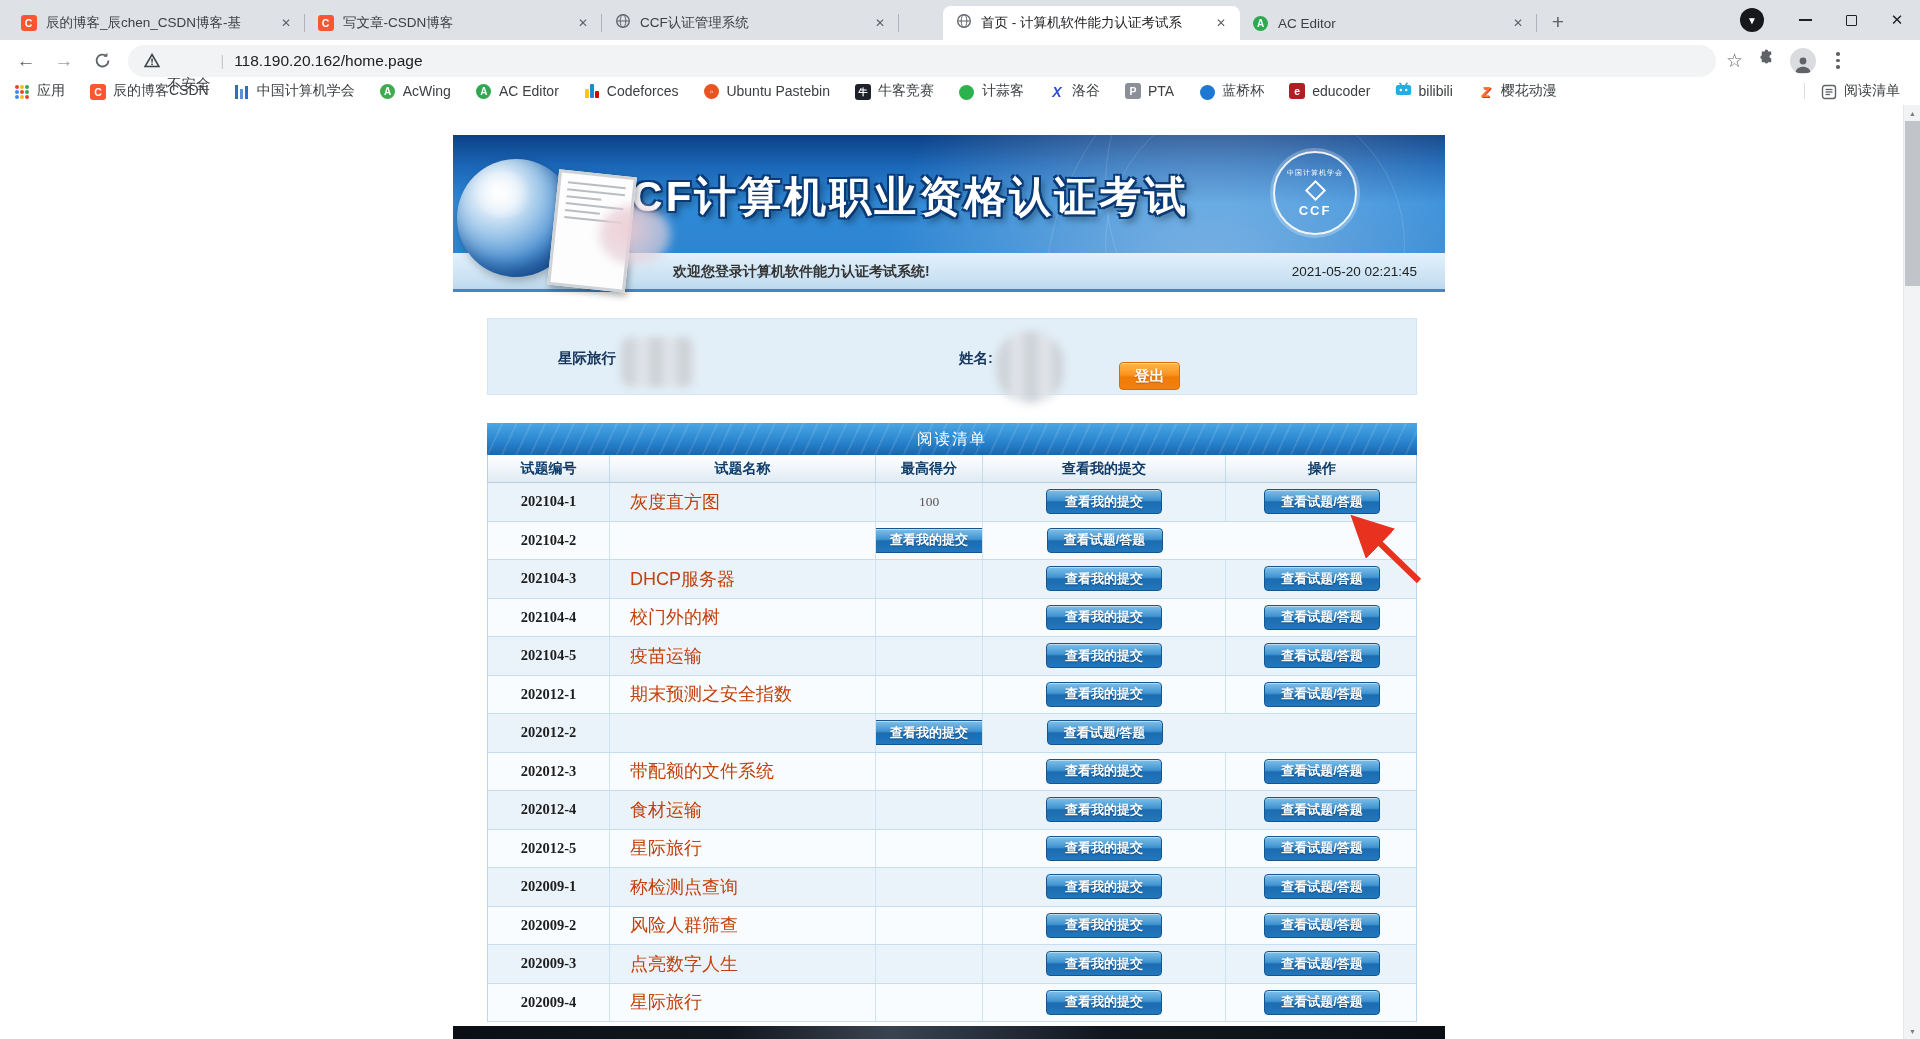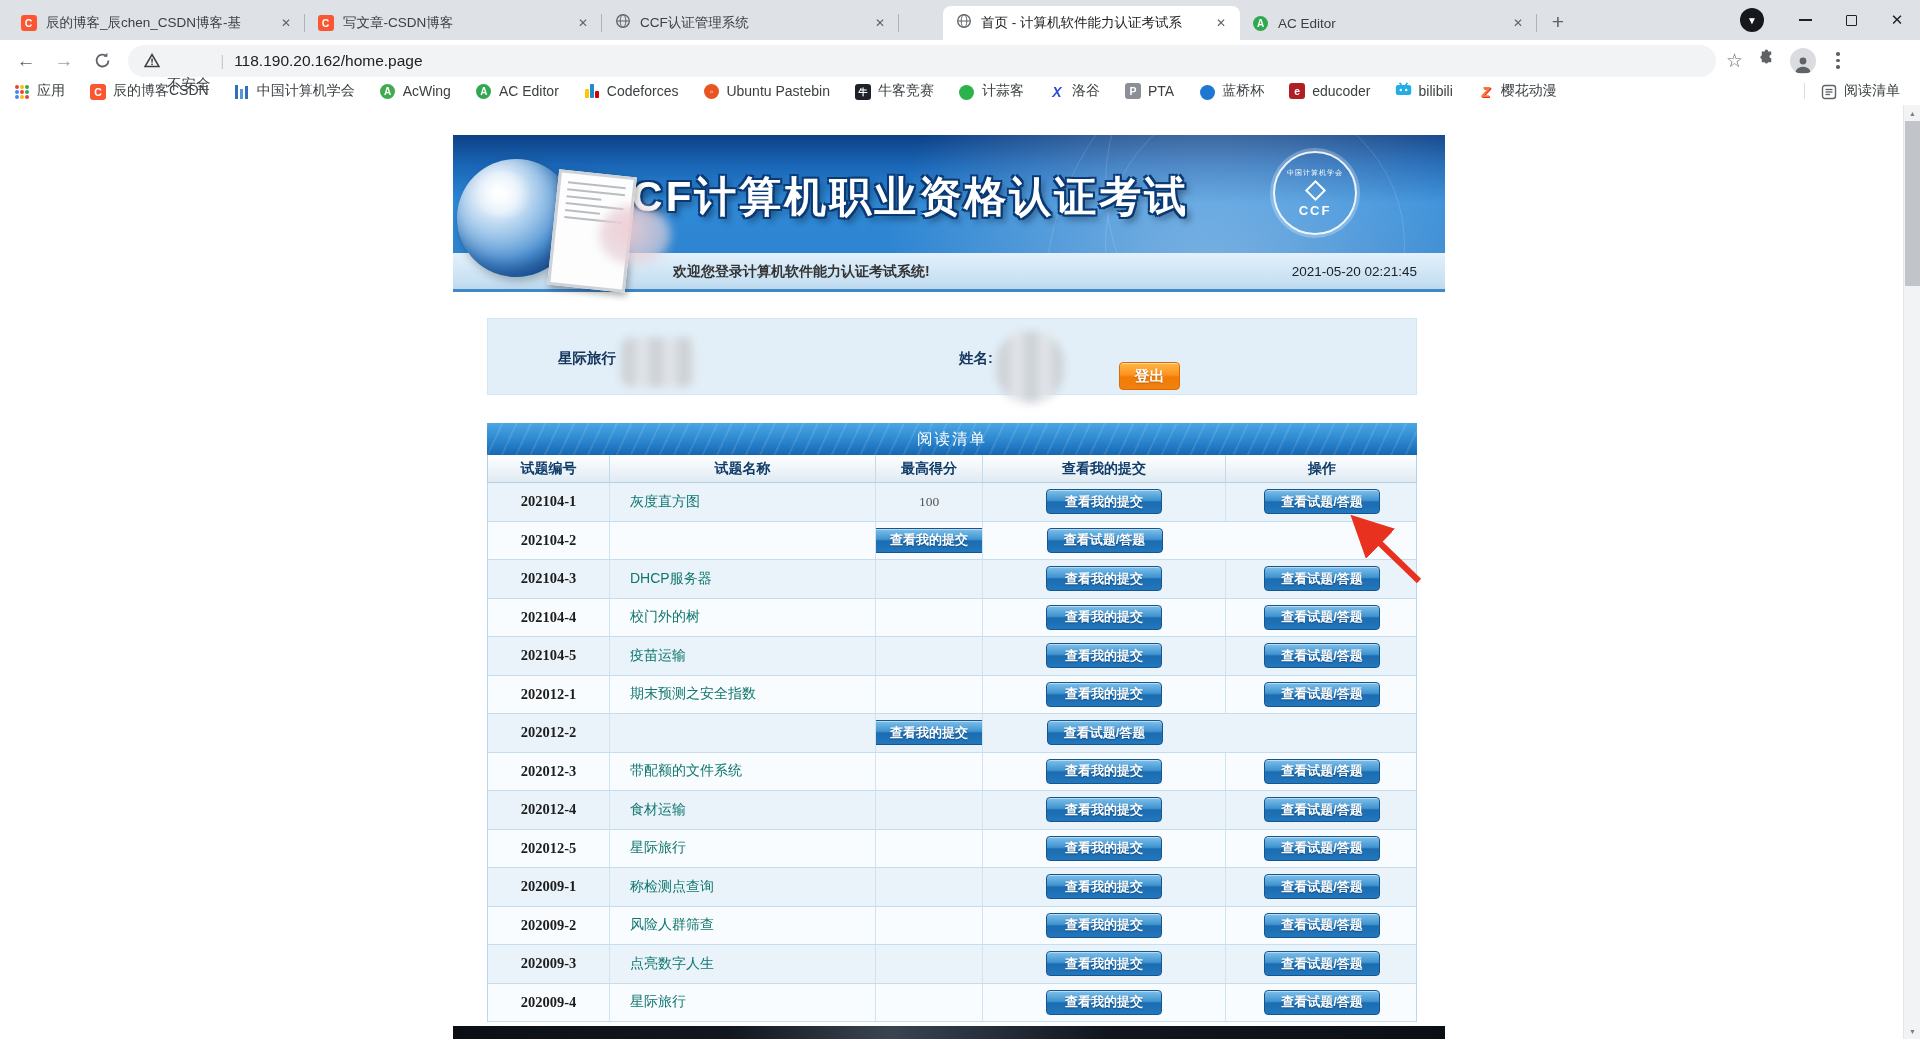--- a/index.html
+++ b/index.html
@@ -113,21 +113,21 @@
   .tbl-header { height:28px; display:grid; grid-template-columns:122px 266px 107px 243px 192px;
     background:linear-gradient(180deg,#ffffff 0%, #eef4f9 55%, #dfeaf2 100%); border:1px solid #b5cfe4; border-top:none; }
   .tbl-header div { display:flex; align-items:center; justify-content:center; font-size:14px; font-weight:bold; color:#0f3c68; border-right:1px solid #c3dbec; }
   .tbl-header div:last-child { border-right:none; }
   .tbl-body { border-left:1px solid #bdd8ec; border-right:1px solid #bdd8ec; }
   .trow { height:38.5px; display:grid; grid-template-columns:122px 266px 107px 243px 192px; border-bottom:1px solid #c6ddee; background:#eaf3fa; }
   .trow.alt { background:#f9fcfe; }
   .trow > div { display:flex; align-items:center; justify-content:center; border-right:1px solid #cfe3f2; overflow:hidden; }
   .trow > div:last-child { border-right:none; }
   .cell-id { font-family:"Liberation Serif","DejaVu Serif",serif; font-weight:bold; font-size:14.5px; color:#1d1d1d; }
-  .cell-name { justify-content:flex-start !important; padding-left:20px; font-size:14px; color:#0f766e; }
+  .cell-name { justify-content:flex-start !important; padding-left:20px; font-size:18px; color:#c2410c; }
   .cell-score { font-family:"Liberation Serif","DejaVu Serif",serif; font-size:13.5px; color:#555; }
   .tbtn { min-width:116px; height:25px; padding:0 10px; border:1px solid #16568f; border-radius:4px; color:#fff; font-size:13px; font-weight:bold;
     display:flex; align-items:center; justify-content:center;
     background:linear-gradient(180deg,#7fc0ea 0%, #3f93d0 45%, #1c6cb0 52%, #2277bd 100%);
     text-shadow:0 1px 1px rgba(0,40,80,.5); box-shadow:inset 0 1px 0 rgba(255,255,255,.45); }
 
   .darkstrip { position:absolute; left:0; top:921px; width:992px; height:13px;
     background:linear-gradient(90deg,#0b0f15 0%, #12171f 28%, #3a4450 44%, #2a3340 52%, #11161e 66%, #0b0f15 100%); }
 
   .pg-scrollbar { position:absolute; right:0; top:0; width:17px; height:934px; background:#f1f3f5; border-left:1px solid #e4e6e8; }

